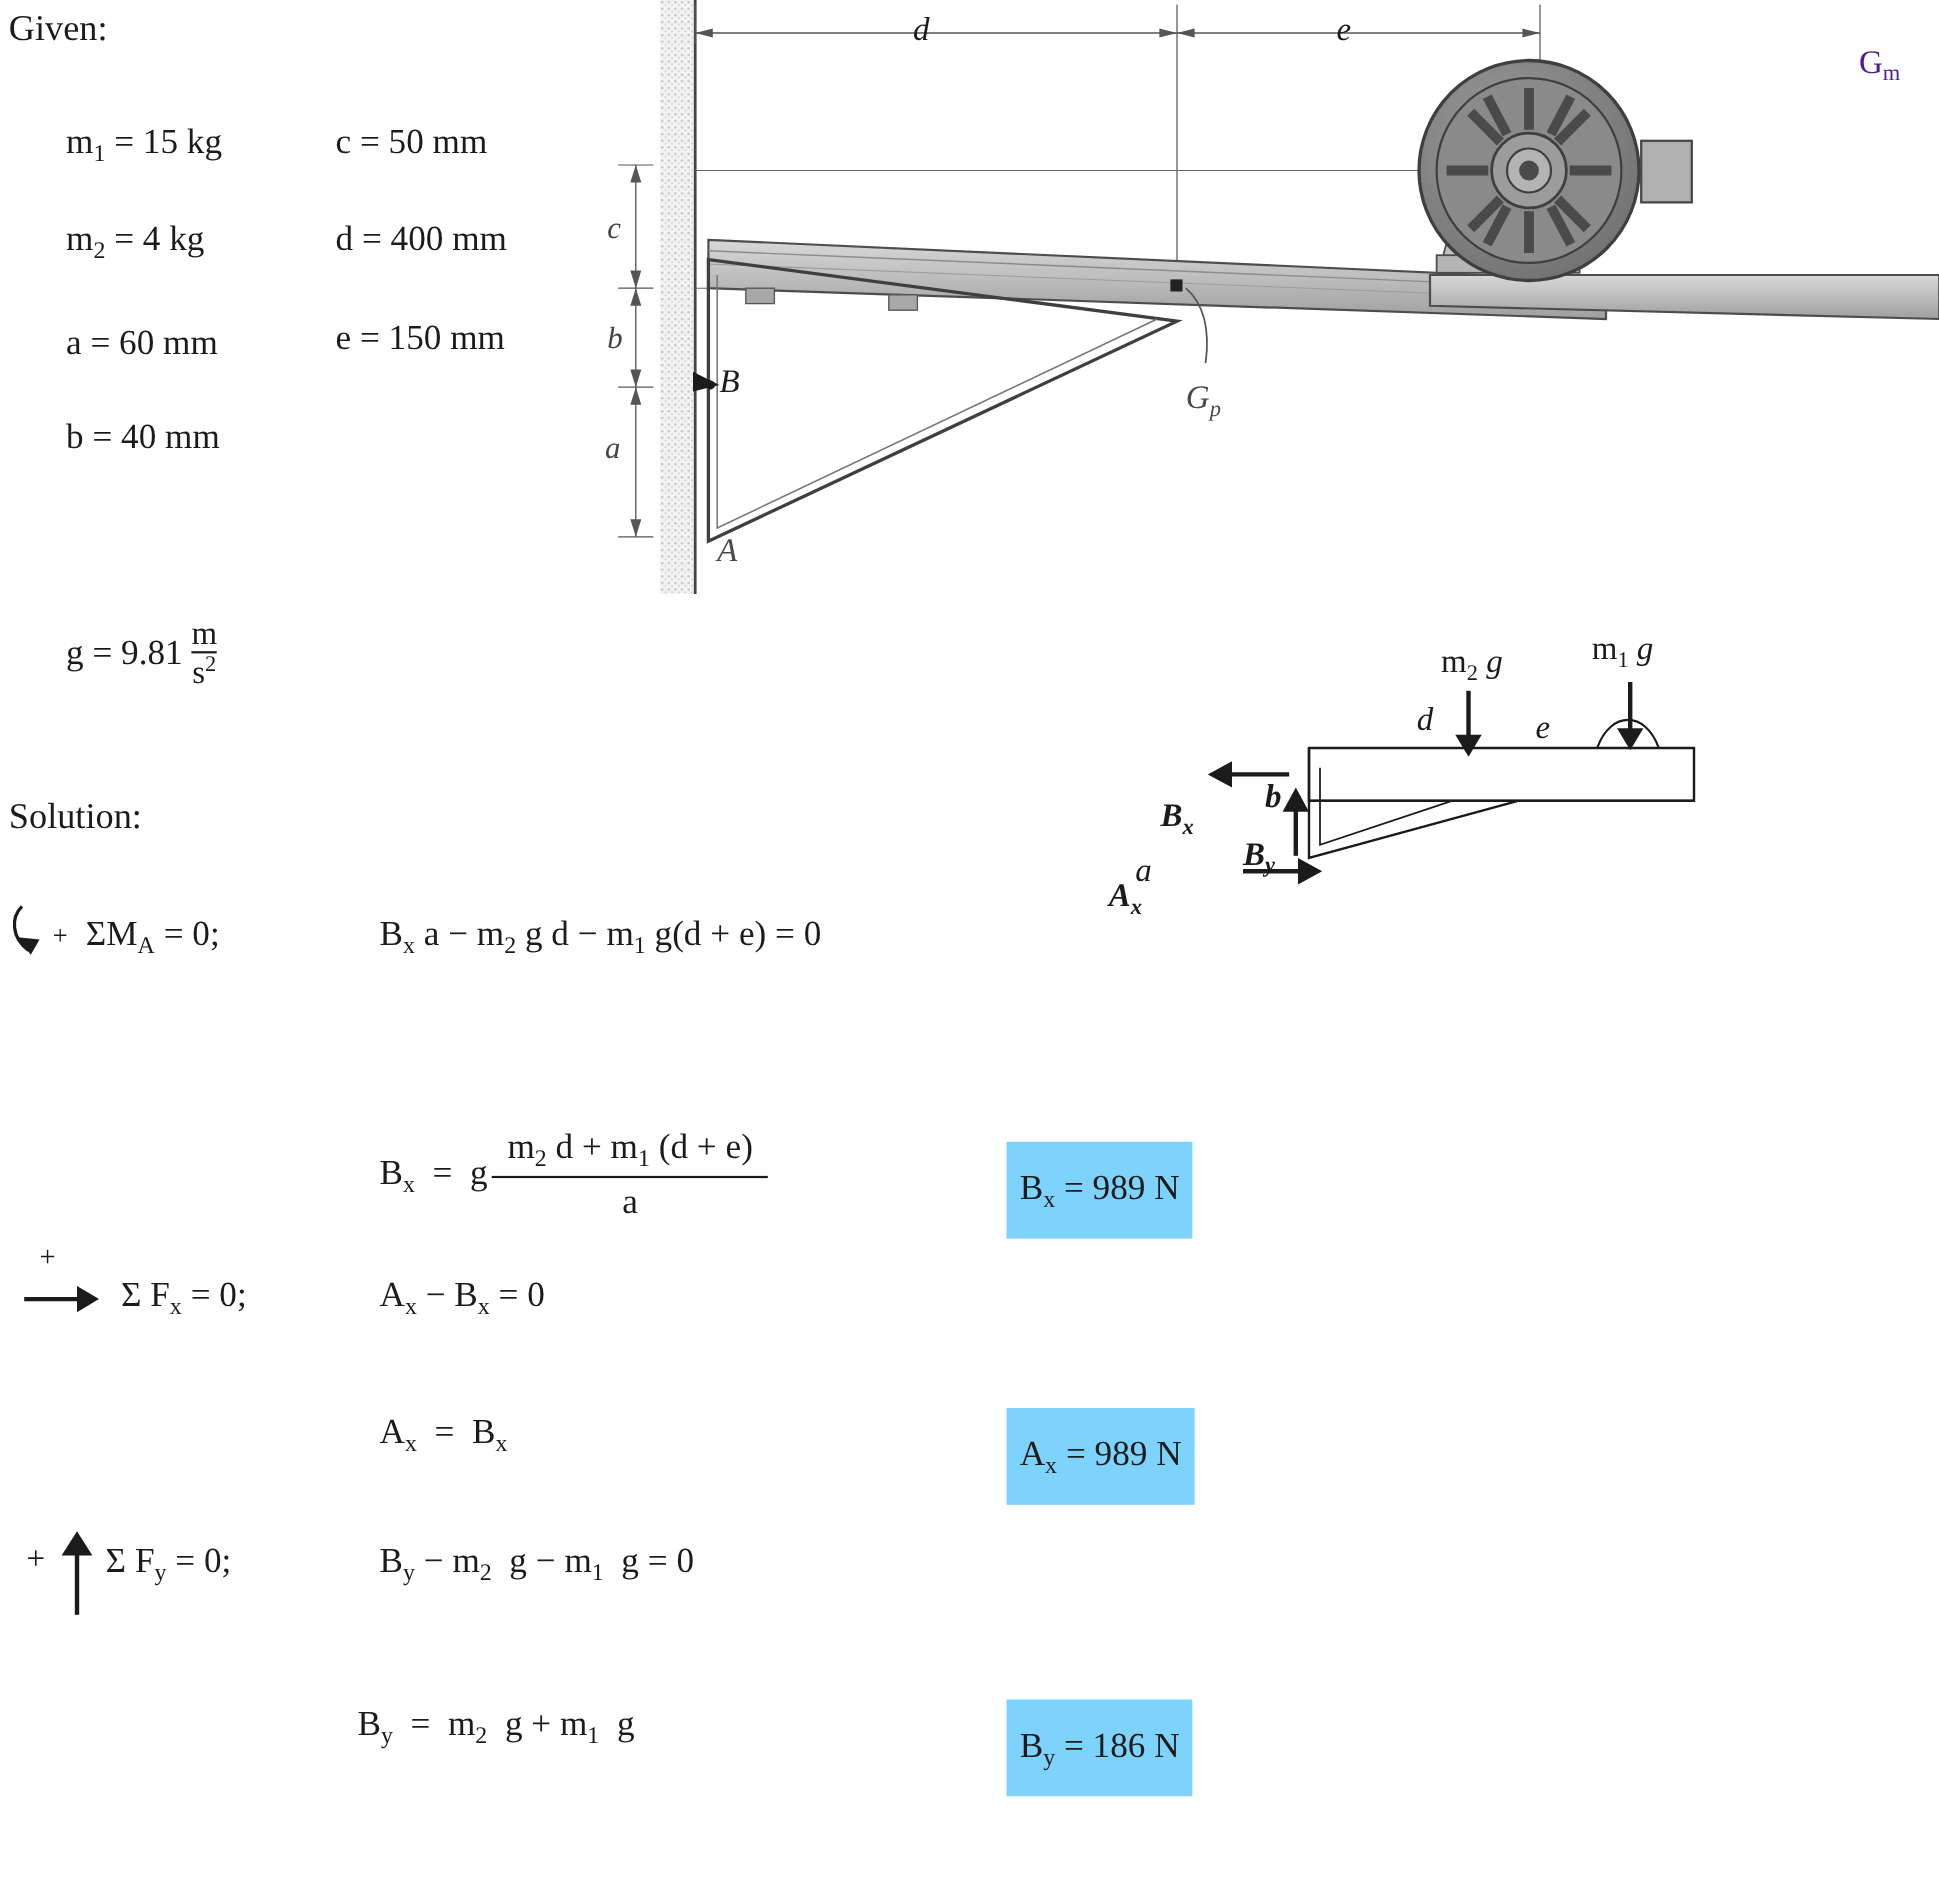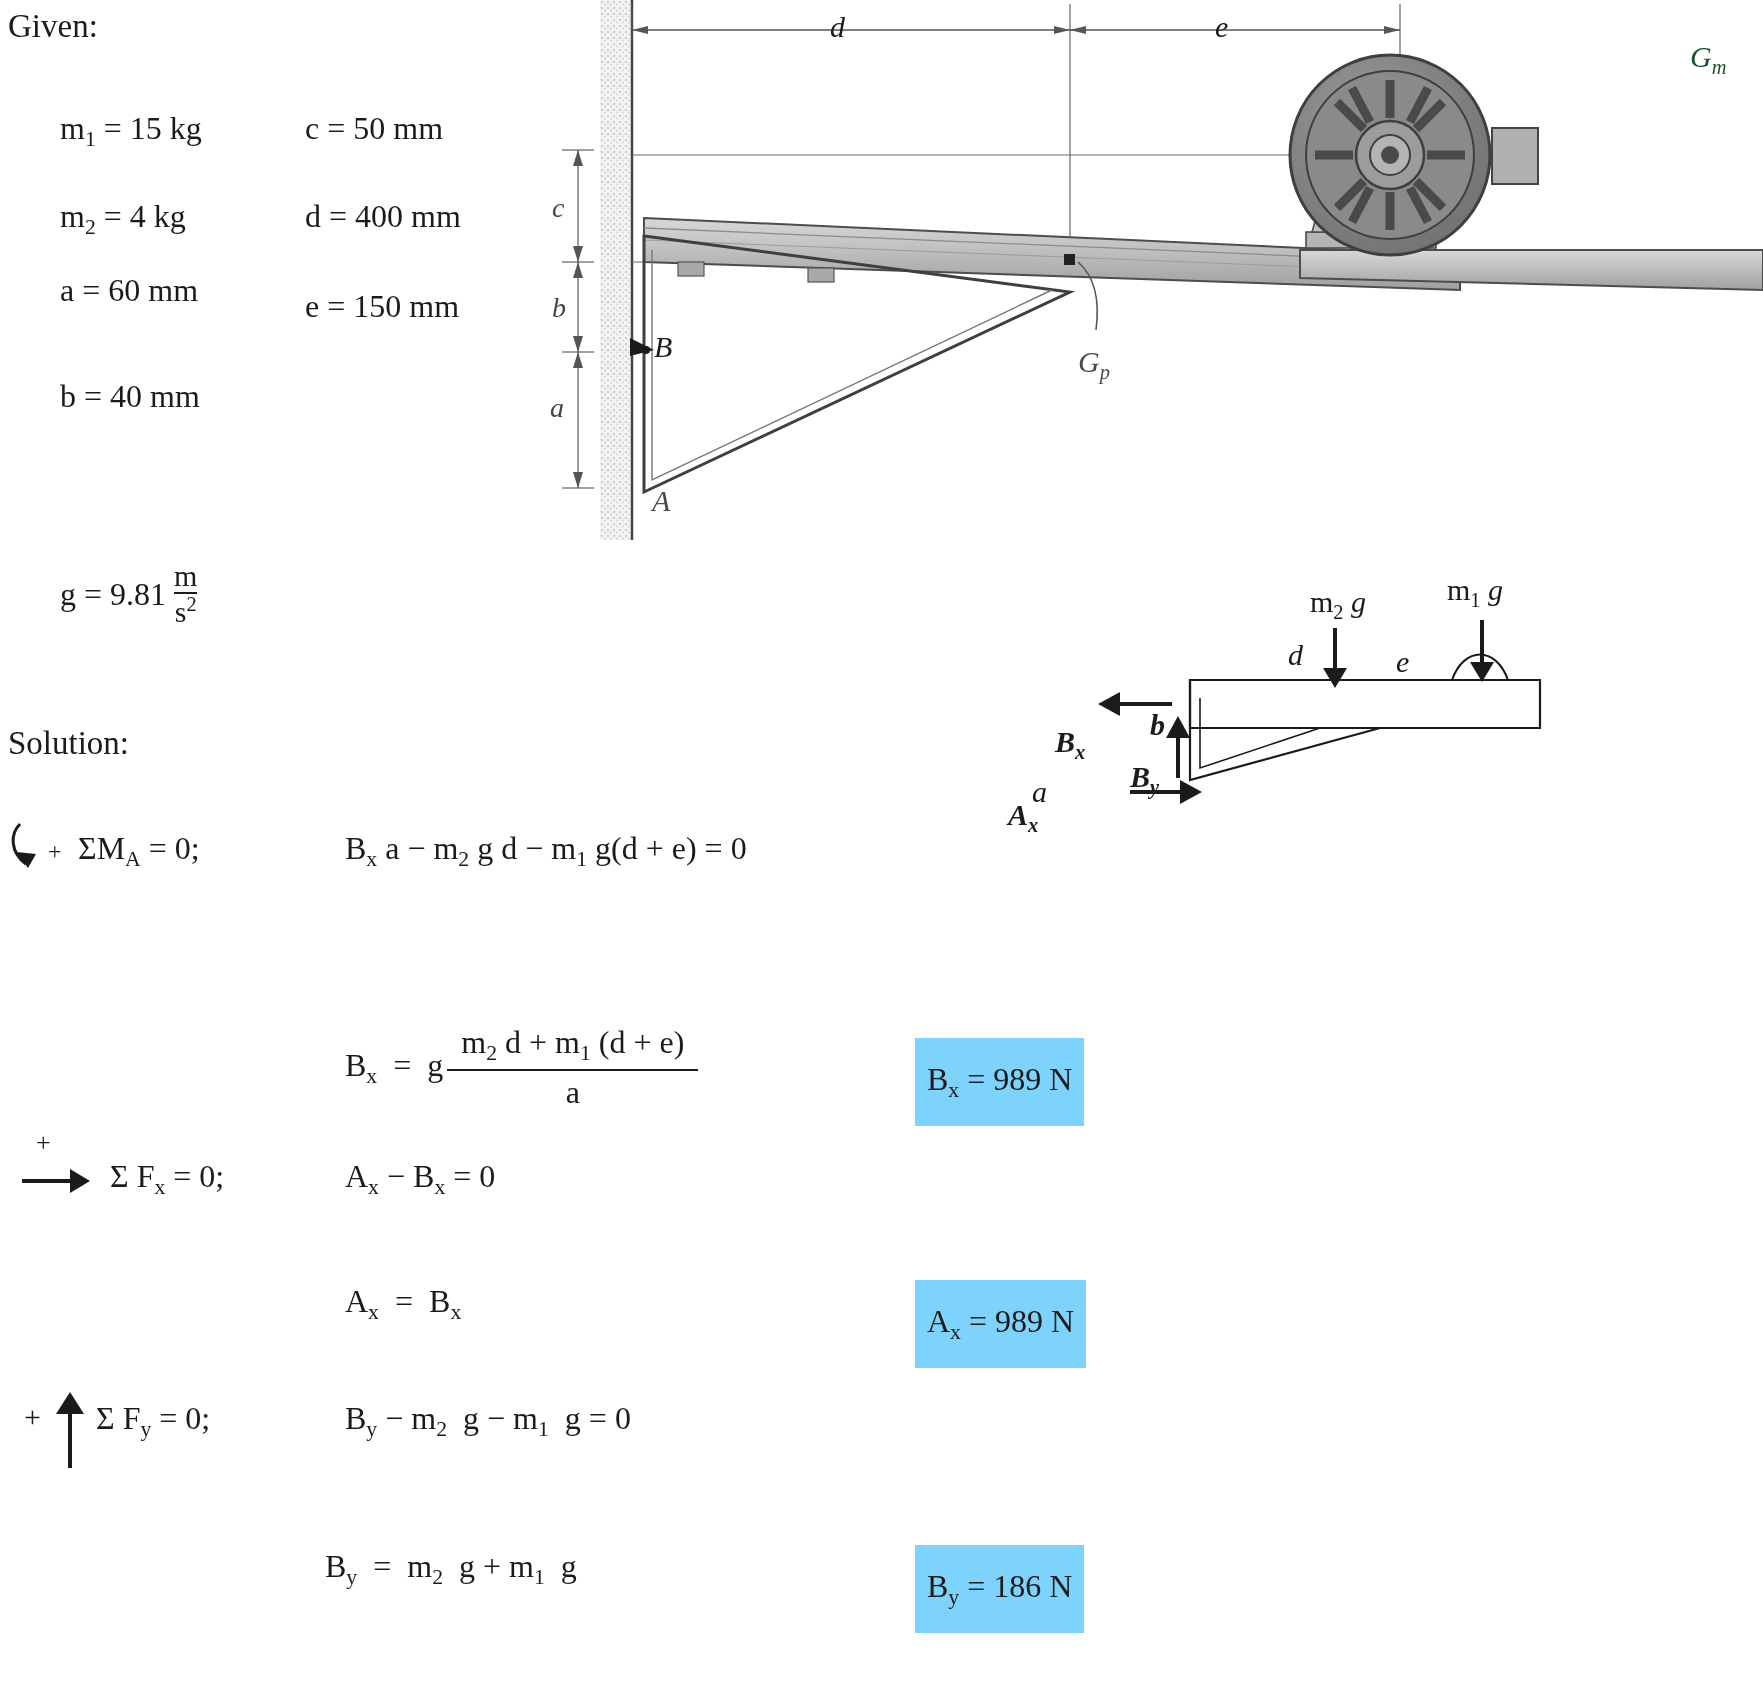--- a/index.html
+++ b/index.html
@@ -30,21 +30,21 @@
 <div class="abs txt col1" style="top:110px;">
   <span>m<sub>1</sub></span>
   <span>=</span>
   <span>15 kg</span>
 </div>
 <div class="abs txt col1" style="top:198px;">
   <span>m<sub>2</sub></span>
   <span>=</span>
   <span>4 kg</span>
 </div>
-<div class="abs txt col1" style="top:272px;">
+<div class="abs txt col1" style="top:293px;">
   <span>a</span>
   <span>=</span>
   <span>60 mm</span>
 </div>
 <div class="abs txt col1" style="top:378px;">
   <span>b</span>
   <span>=</span>
   <span>40 mm</span>
 </div>
 
@@ -234,21 +234,21 @@
   <circle cx="790" cy="155" r="9" fill="#4a4a4a"></circle>
   <rect x="892" y="128" width="46" height="56" fill="#b0b0b0" stroke="#444" stroke-width="2"></rect>
 
   <path d="M30 338 L54 350 L30 356" fill="#1b1b1b"></path>
   <circle cx="46" cy="350" r="4" fill="#1b1b1b"></circle>
 </svg>
 </div>
 
 <div class="abs txt" style="left:830px;top:10px;font-style:italic;font-size:30px;">d</div>
 <div class="abs txt" style="left:1215px;top:10px;font-style:italic;font-size:30px;">e</div>
-<div class="abs txt" style="left:1690px;top:40px;font-style:italic;font-size:30px;color:#14532d;"><span>G</span><sub>m</sub></div>
+<div class="abs txt" style="left:1690px;top:40px;font-size:30px;color:#4c1d95;"><span>G</span><sub>m</sub></div>
 <div class="abs txt" style="left:552px;top:192px;font-style:italic;font-size:28px;color:#444;">c</div>
 <div class="abs txt" style="left:552px;top:292px;font-style:italic;font-size:28px;color:#444;">b</div>
 <div class="abs txt" style="left:550px;top:392px;font-style:italic;font-size:28px;color:#444;">a</div>
 <div class="abs txt" style="left:654px;top:330px;font-style:italic;font-size:30px;">B</div>
 <div class="abs txt" style="left:652px;top:484px;font-style:italic;font-size:30px;color:#4a4a4a;">A</div>
 <div class="abs txt" style="left:1078px;top:345px;font-style:italic;font-size:30px;color:#4a4a4a;"><span>G</span><sub>p</sub></div>
 
 <div class="abs" style="left:1020px;top:580px;width:740px;height:300px;">
 <svg width="740" height="300" viewBox="0 0 740 300">
 

